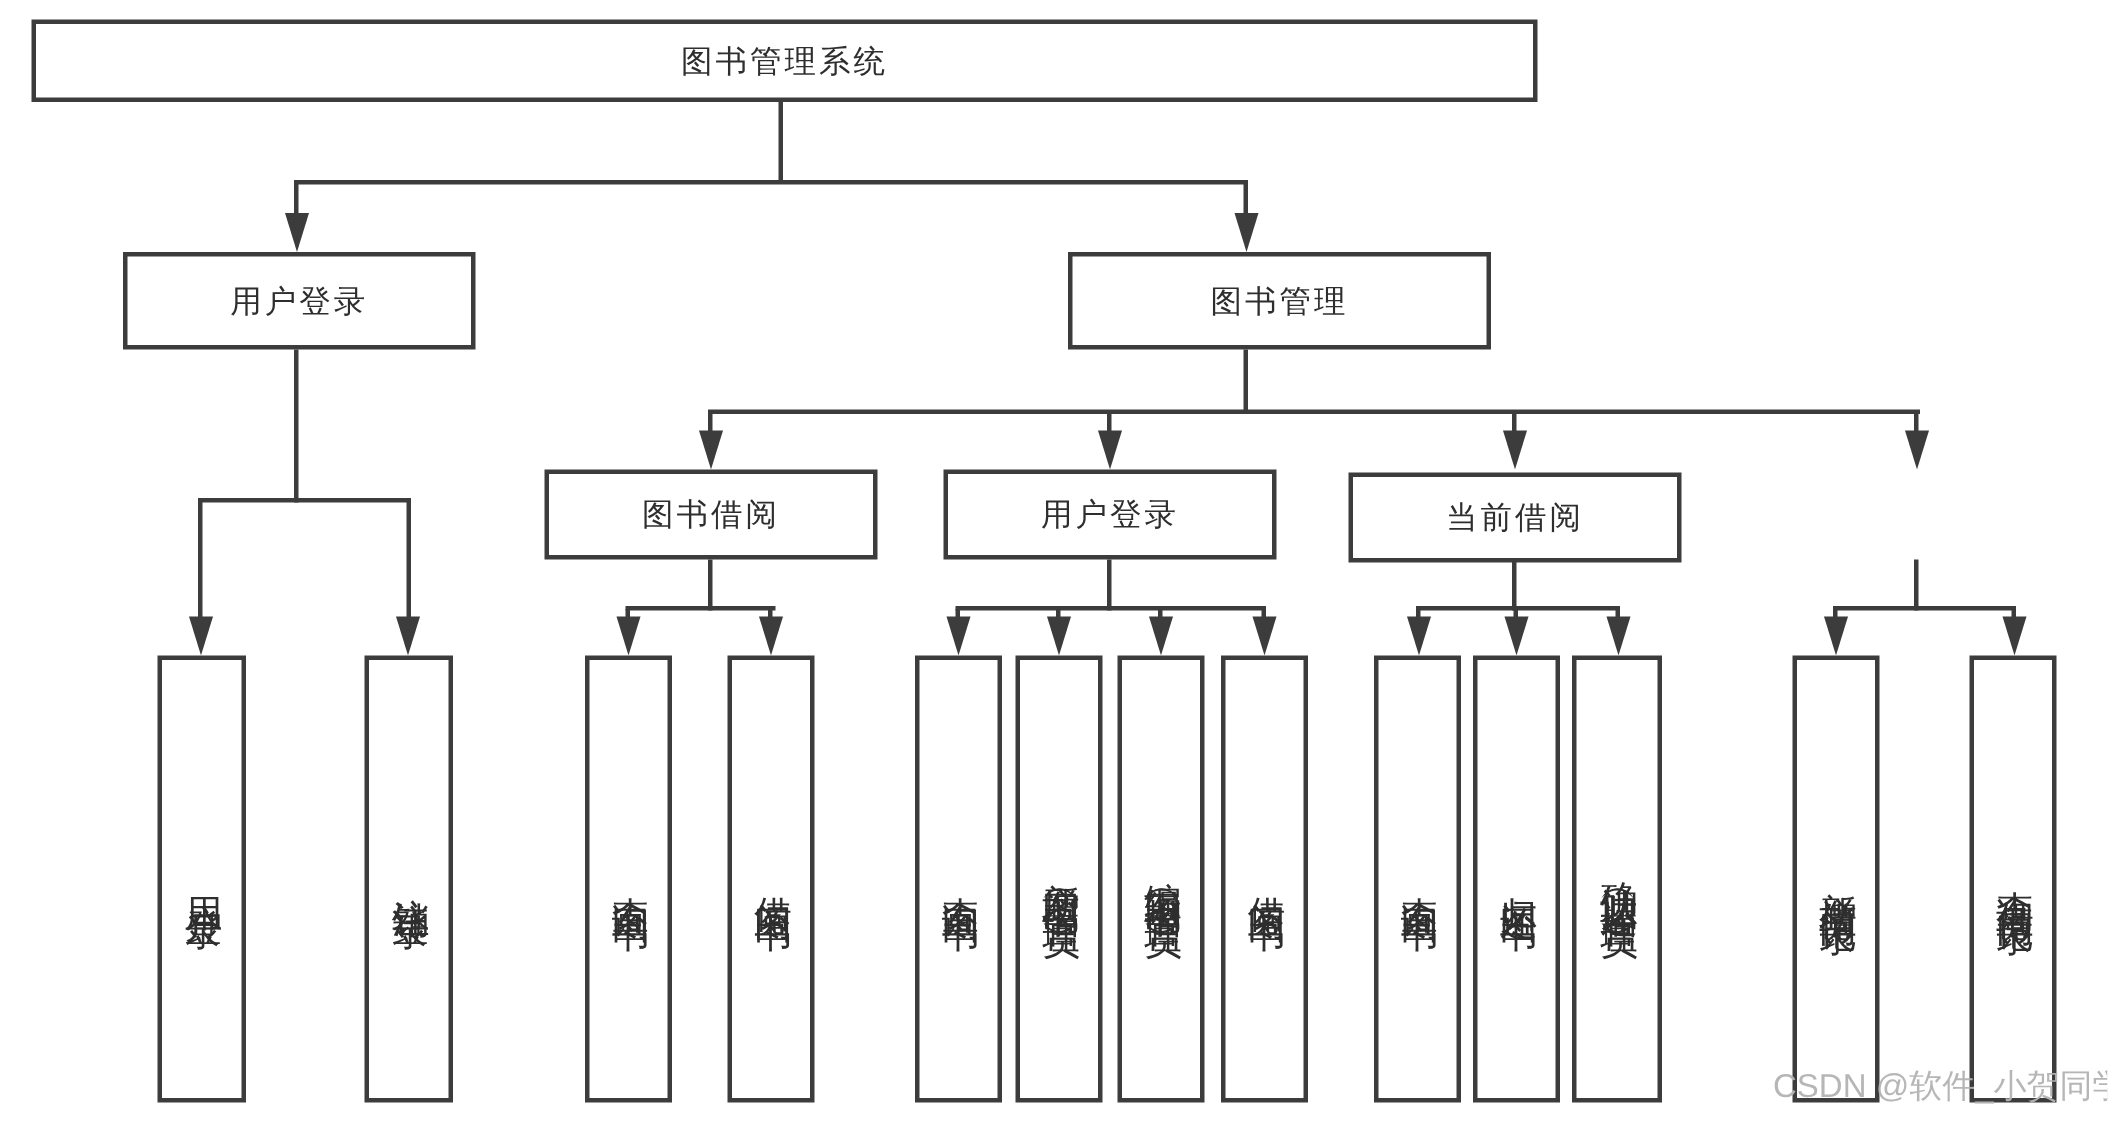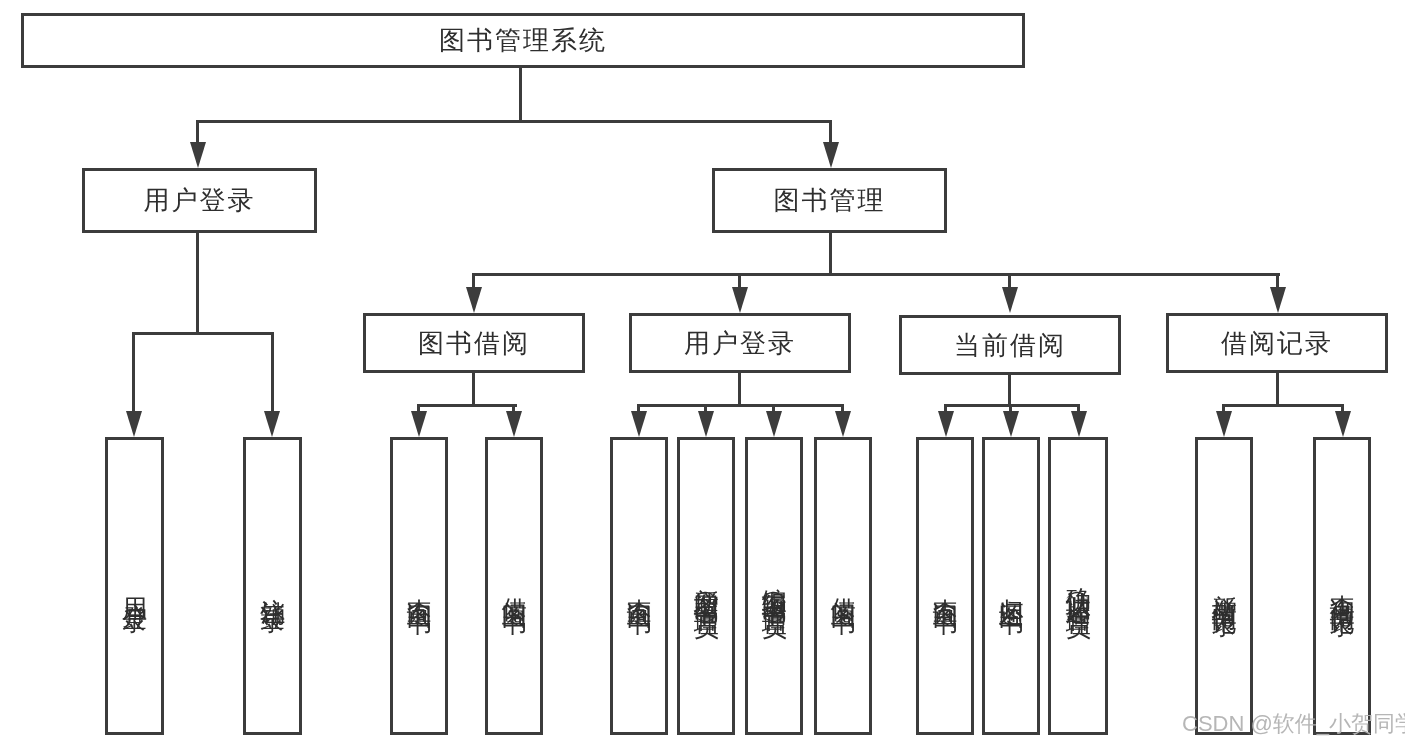--- a/index.html
+++ b/index.html
@@ -19,21 +19,21 @@
     position: absolute;
     box-sizing: border-box;
     border: 3px solid #3c3c3c;
     background: #ffffff;
     display: flex;
     align-items: center;
     justify-content: center;
     color: #2e2e2e;
   }
   .hlabel {
-    font-size: 26px;
+    font-size: 21px;
     letter-spacing: 2px;
     white-space: nowrap;
   }
   .vbox .vlabel {
     writing-mode: vertical-rl;
     text-orientation: mixed;
     font-size: 25px;
     letter-spacing: 4px;
     line-height: 1.1;
     white-space: nowrap;
@@ -73,21 +73,21 @@
   <div class="line" style="left:519px; top:68px; width:3px; height:54px;"></div>
   <div class="line" style="left:196px; top:120px; width:636px; height:3px;"></div>
   <div class="line" style="left:196px; top:122px; width:3px; height:23px;"></div>
   <div class="arrow" style="left:190px; top:142px;"></div>
   <div class="line" style="left:829px; top:122px; width:3px; height:23px;"></div>
   <div class="arrow" style="left:823px; top:142px;"></div>
 
   <div class="box" style="left:82px; top:168px; width:235px; height:65px;">
     <span class="hlabel">用户登录</span>
   </div>
-  <div class="box" style="left:712px; top:168px; width:235px; height:65px;">
+  <div class="box" style="left:712px; top:168px; width:282px; height:65px;">
     <span class="hlabel">图书管理</span>
   </div>
 
   <div class="line" style="left:196px; top:233px; width:3px; height:102px;"></div>
   <div class="line" style="left:132px; top:332px; width:142px; height:3px;"></div>
   <div class="line" style="left:132px; top:334px; width:3px; height:78px;"></div>
   <div class="arrow" style="left:126px; top:411px;"></div>
   <div class="line" style="left:271px; top:334px; width:3px; height:78px;"></div>
   <div class="arrow" style="left:264px; top:411px;"></div>
 
@@ -103,23 +103,20 @@
   <div class="arrow" style="left:1270px; top:287px;"></div>
 
   <div class="box" style="left:363px; top:313px; width:222px; height:60px;">
     <span class="hlabel">图书借阅</span>
   </div>
   <div class="box" style="left:629px; top:313px; width:222px; height:60px;">
     <span class="hlabel">用户登录</span>
   </div>
   <div class="box" style="left:899px; top:315px; width:222px; height:60px;">
     <span class="hlabel">当前借阅</span>
-  </div>
-  <div class="box" style="left:1166px; top:313px; width:222px; height:60px;">
-    <span class="hlabel">借阅记录</span>
   </div>
 
   <div class="line" style="left:472px; top:373px; width:3px; height:34px;"></div>
   <div class="line" style="left:417px; top:404px; width:100px; height:3px;"></div>
   <div class="line" style="left:417px; top:406px; width:3px; height:8px;"></div>
   <div class="arrow" style="left:411px; top:411px;"></div>
   <div class="line" style="left:512px; top:406px; width:3px; height:8px;"></div>
   <div class="arrow" style="left:506px; top:411px;"></div>
 
   <div class="line" style="left:738px; top:373px; width:3px; height:34px;"></div>

